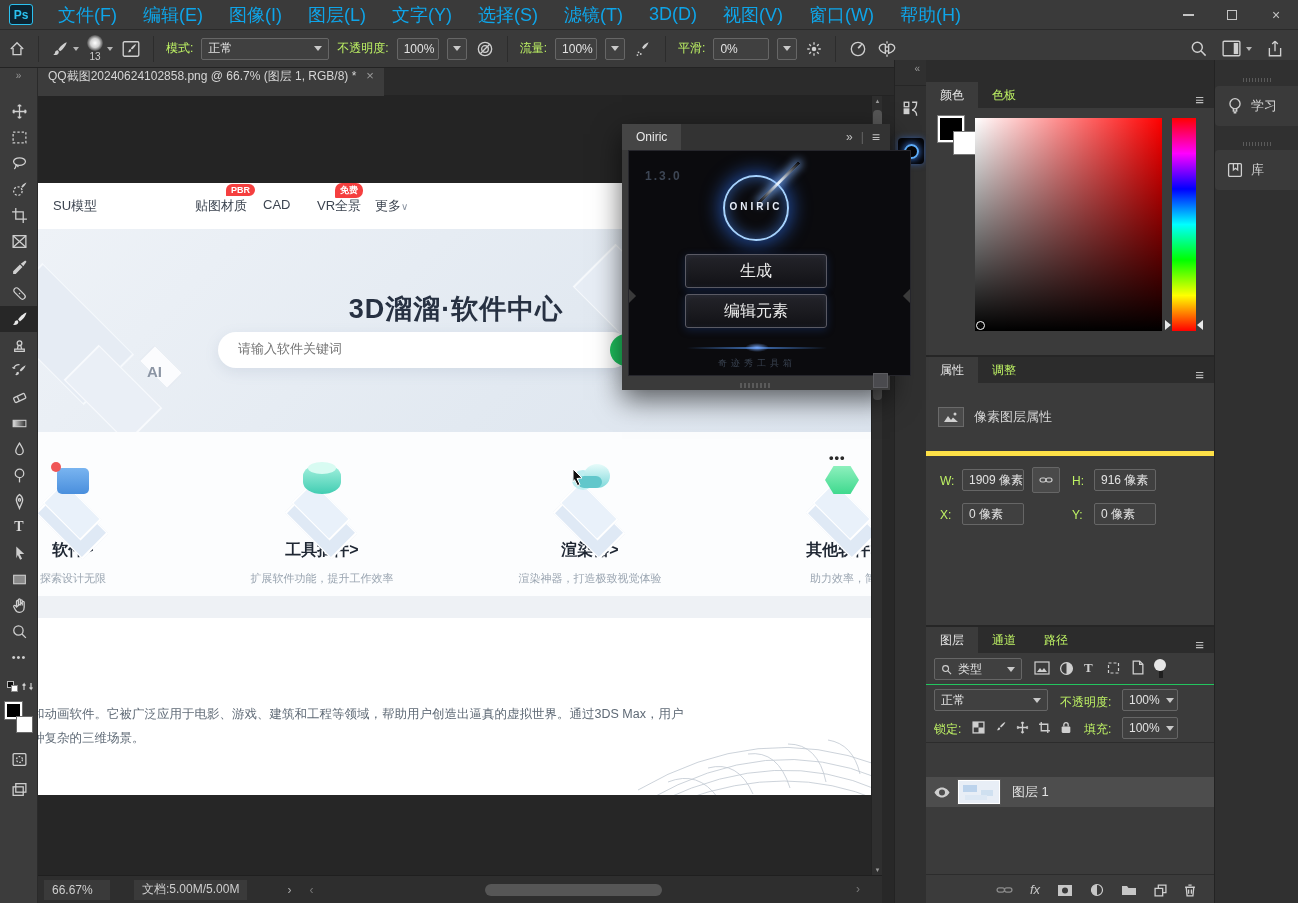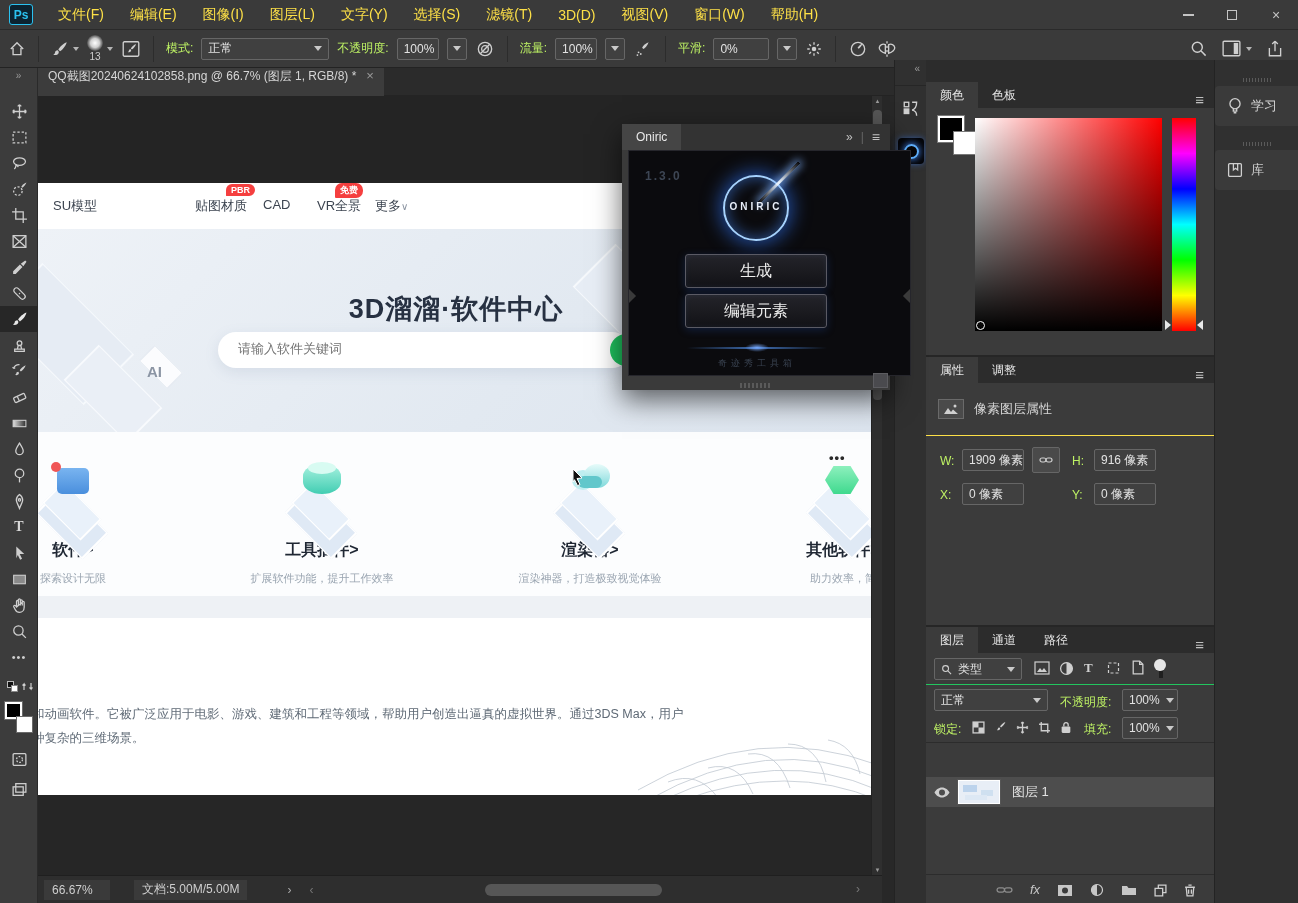--- a/index.html
+++ b/index.html
@@ -5,21 +5,21 @@
   html,body{margin:0;padding:0;background:#191919;}
   *{box-sizing:border-box;font-family:"Liberation Sans","DejaVu Sans",sans-serif;}
   .app{position:relative;width:1298px;height:903px;background:#282828;overflow:hidden;color:#d4d4d4;font-size:12px;}
   .abs{position:absolute;}
   svg{display:block;}
   .ico{stroke:#cfcfcf;fill:none;stroke-width:1.2;}
   .ico-f{fill:#cfcfcf;stroke:none;}
   
   .titlebar{left:0;top:0;width:1298px;height:30px;background:#3a3a3a;display:flex;align-items:center;border-bottom:1px solid #2a2a2a;}
   .pslogo{width:24px;height:21px;margin:0 12px 0 9px;border:1px solid #2bc1ef;border-radius:3px;background:#0c2330;color:#2bc1ef;font-size:12px;font-weight:bold;display:flex;align-items:center;justify-content:center;}
-  .menu-item{padding:0 13px;height:30px;display:flex;align-items:center;color:#fde047;font-size:14px;cursor:default;}
+  .menu-item{padding:0 13px;height:30px;display:flex;align-items:center;color:#0ea5e9;font-size:18px;cursor:default;}
   .winbtns{margin-left:auto;display:flex;align-items:center;height:30px;}
   .winbtn{width:44px;height:30px;display:flex;align-items:center;justify-content:center;color:#c4c4c4;}
   .optionsbar{left:0;top:30px;width:1298px;height:38px;background:#3a3a3a;border-bottom:1px solid #232323;display:flex;align-items:center;padding:0 8px;gap:8px;}
   .vsep{width:1px;height:26px;background:#2c2c2c;margin:0 4px;}
   .lbl{color:#bef264;font-size:12px;white-space:nowrap;}
   .fld{background:#404040;border:1px solid #666;border-radius:2px;height:22px;display:flex;align-items:center;color:#e2e2e2;font-size:12px;padding:0 6px;gap:6px;white-space:nowrap;}
   .caret{width:0;height:0;border-left:4px solid transparent;border-right:4px solid transparent;border-top:5px solid #c9c9c9;}
   .caret-sm{width:0;height:0;border-left:3px solid transparent;border-right:3px solid transparent;border-top:4px solid #b5b5b5;}
   .brush-dot{width:16px;height:16px;border-radius:50%;background:radial-gradient(circle,#fff 0%,#cfcfcf 40%,#3a3a3a 75%);}
   
@@ -44,21 +44,21 @@
   .card-t{font-size:16px;font-weight:bold;color:#1f2733;}
   .card-c{font-size:11px;color:#9aa5b1;margin-top:10px;white-space:nowrap;}
   
   .statusbar{left:38px;top:875px;width:844px;height:28px;background:#2e2e2e;border-top:1px solid #1f1f1f;display:flex;align-items:center;font-size:12px;color:#cfcfcf;}
   .statbox{background:#3a3a3a;height:20px;display:flex;align-items:center;padding:0 8px;}
   
   .dock{left:894px;top:60px;width:32px;height:843px;background:#303030;border-left:1px solid #232323;}
   .dockbtn{width:32px;height:34px;display:flex;align-items:center;justify-content:center;}
   .rightcol{left:926px;top:60px;width:288px;height:843px;background:#2c2c2c;}
   .ptabs{height:26px;background:#2c2c2c;display:flex;align-items:flex-end;}
-  .ptab{height:26px;padding:0 14px;display:flex;align-items:center;font-size:12px;color:#e5e5e5;background:#2c2c2c;}
+  .ptab{height:26px;padding:0 14px;display:flex;align-items:center;font-size:12px;color:#bef264;background:#2c2c2c;}
   .ptab.on{background:#3b3b3b;color:#e6e6e6;}
   .pbody{background:#3b3b3b;position:relative;}
   .ham{margin-left:auto;color:#c0c0c0;font-size:15px;padding:0 10px;}
   .rightedge{left:1214px;top:60px;width:84px;height:843px;background:#303030;border-left:1px solid #232323;}
   .edgeitem{position:absolute;left:0;width:84px;height:40px;background:#3a3a3a;display:flex;align-items:center;gap:8px;padding-left:12px;color:#d2d2d2;font-size:13px;border-radius:4px 0 0 4px;}
   .grip{position:absolute;left:28px;width:30px;height:4px;background:repeating-linear-gradient(90deg,#5a5a5a 0 1px,transparent 1px 3px);}
   
   .oniric{left:622px;top:124px;width:268px;height:266px;background:#3a3a3a;z-index:60;box-shadow:0 10px 26px rgba(0,0,0,.6);}
   .on-head{height:26px;display:flex;align-items:center;background:#333;}
   .on-tab{background:#454545;height:26px;display:flex;align-items:center;padding:0 14px;color:#e8e8e8;font-size:12px;}
@@ -539,21 +539,21 @@
       </div>
     </div>
 
     <div class="abs" style="left:0;top:295px;width:288px;height:270px;border-top:2px solid #262626;">
       <div class="ptabs">
         <div class="ptab on">属性</div>
         <div class="ptab">调整</div>
         <div class="ham">≡</div>
       </div>
       <div class="pbody" style="height:242px;">
-        <div style="display:flex;align-items:center;gap:10px;padding:16px 12px;border-bottom:1px solid #fde047;">
+        <div style="display:flex;align-items:center;gap:10px;padding:24px 12px;border-bottom:5px solid #fde047;">
           <div style="width:26px;height:20px;background:#4a4a4a;border:1px solid #6a6a6a;display:flex;align-items:center;justify-content:center;">
             <svg width="16" height="12" viewBox="0 0 16 12">
                 <path d="M1 11l4-6 3 4 2-2.5L15 11z" fill="#d0d0d0"></path>
                 <circle cx="12" cy="3" r="1.5" fill="#d0d0d0"></circle>
               </svg>
           </div>
           <span style="color:#d6d6d6;font-size:13px;">像素图层属性</span>
         </div>
         <div style="position:relative;height:80px;">
           <span class="abs lbl" style="left:14px;top:18px;">W:</span>

